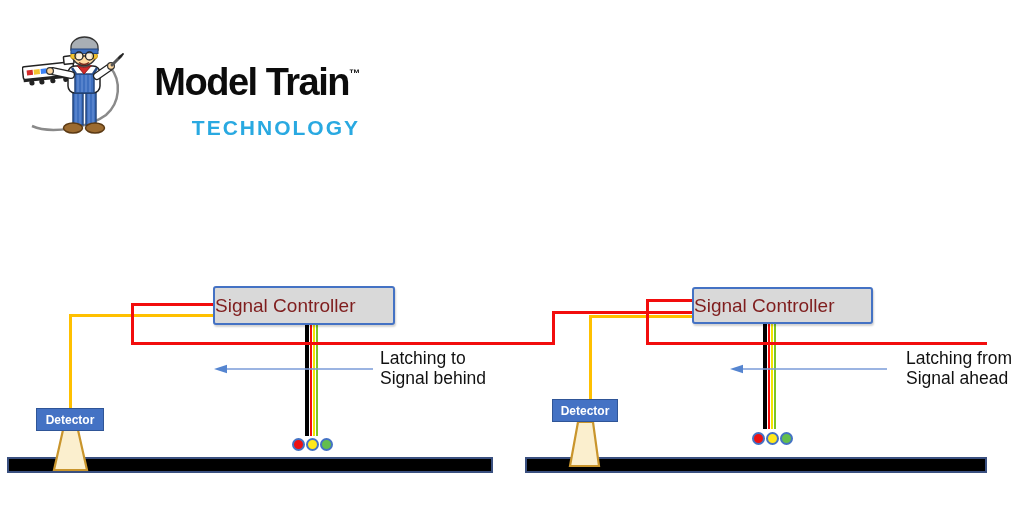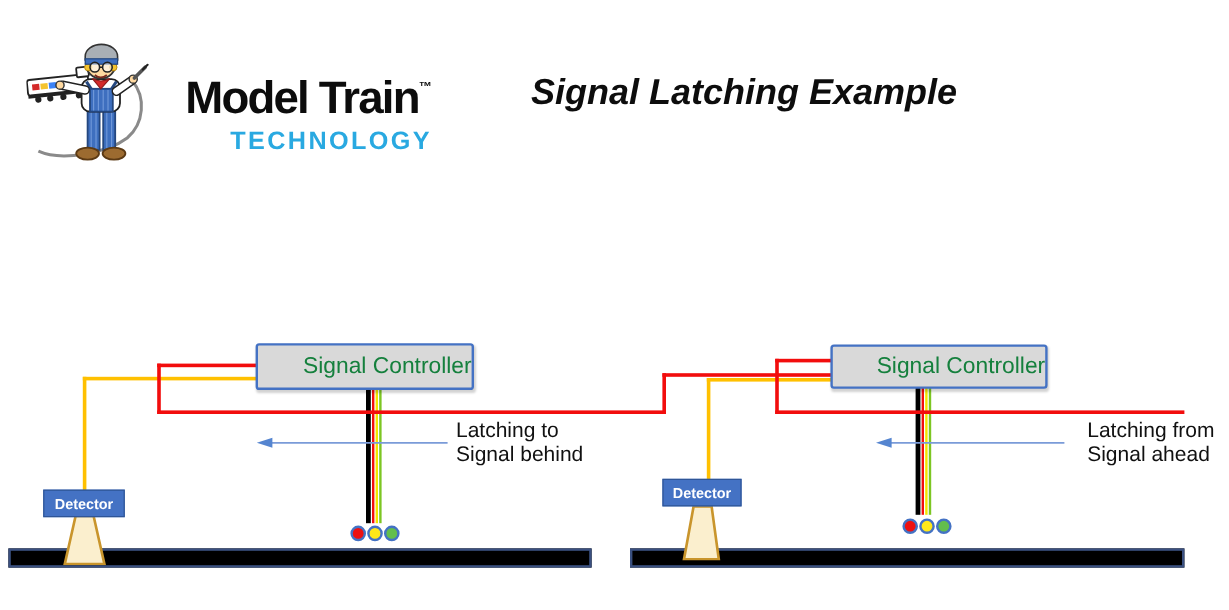--- a/index.html
+++ b/index.html
@@ -10,38 +10,38 @@
   
   .mascot { position:absolute; left:22px; top:24px; width:118px; height:118px; }
   .brand { position:absolute; left:124px; top:52px; width:236px; }
   .brand-line1 {
     font-weight:bold; font-size:38px; letter-spacing:-1.5px; color:#0c0c0c;
     white-space:nowrap; line-height:42px;text-align:right;
   }
   .brand-tm { font-size:11px; font-weight:bold; vertical-align:18px; letter-spacing:0; }
   .brand-line2 {
     font-weight:bold; font-size:21px; letter-spacing:2px; color:#29A9E1;
-    text-align:right; line-height:20px; margin-top:5px;
+    text-align:right; line-height:20px; margin-top:15px;
   }
   .page-title {
     position:absolute; left:420px; top:61px; width:400px; text-align:center;
     font-size:30px; font-weight:bold; font-style:italic; color:#0d0d0d; white-space:nowrap;
   }
   
   .seg { position:absolute; }
   .wire-red    { background:#F20D0D; }
   .wire-yellow { background:#FFC000; }
   .mast-black  { background:#000000; }
   .mast-red    { background:#F20D0D; }
   .mast-yellow { background:#F2E500; }
   .mast-green  { background:#7CC623; }
   .controller {
     position:absolute; background:#D9D9D9; border:2.5px solid #4472C4; border-radius:3px;
-    display:flex; align-items:center; justify-content:flex-end; box-sizing:border-box;
-    font-size:19px; color:#15803d; box-shadow:1px 2px 2px rgba(0,0,0,0.18); white-space:nowrap;
+    display:flex; align-items:center; justify-content:flex-start; box-sizing:border-box;
+    font-size:19px; color:#7f1d1d; box-shadow:1px 2px 2px rgba(0,0,0,0.18); white-space:nowrap;
   }
   .detector {
     position:absolute; background:#4472C4; border:1.5px solid #2F5597; box-sizing:border-box;
     display:flex; align-items:center; justify-content:center;
     color:#ffffff; font-weight:bold; font-size:12px;
   }
   .track { position:absolute; background:#000000; border:2px solid #3A5080; box-sizing:border-box; }
   .sensor { position:absolute; }
   .lamp {
     position:absolute; width:13px; height:13px; border-radius:50%;
@@ -116,21 +116,20 @@
     <path d="M57 37.5 Q62 41.5 67 37.5" stroke="#7a2a1e" stroke-width="1.4" fill="none"></path>
 
     <path d="M55 40.5 Q62 44.5 69.5 40.5 L62 49 Z" fill="#D42A2A" stroke="#8f1b1b" stroke-width="1"></path>
   </svg>
 
   <div class="brand">
     <div class="brand-line1"><span>Model Train</span><span class="brand-tm">™</span></div>
     <div class="brand-line2">TECHNOLOGY</div>
   </div>
 
-  <div class="page-title">Signal Latching Example</div>
 
   <div class="seg wire-yellow" style="left:69px; top:314px; width:146px; height:3px;"></div>
   <div class="seg wire-yellow" style="left:69px; top:314px; width:3px; height:95px;"></div>
 
   <div class="seg wire-red" style="left:131px; top:303px; width:84px; height:3px;"></div>
   <div class="seg wire-red" style="left:131px; top:303px; width:3px; height:42px;"></div>
 
   <div class="seg mast-black" style="left:305px; top:325px; width:4px;   height:111px;"></div>
   <div class="seg mast-red" style="left:309.5px; top:325px; width:2.5px; height:111px;"></div>
   <div class="seg mast-yellow" style="left:312.5px; top:325px; width:2.5px; height:111px;"></div>

